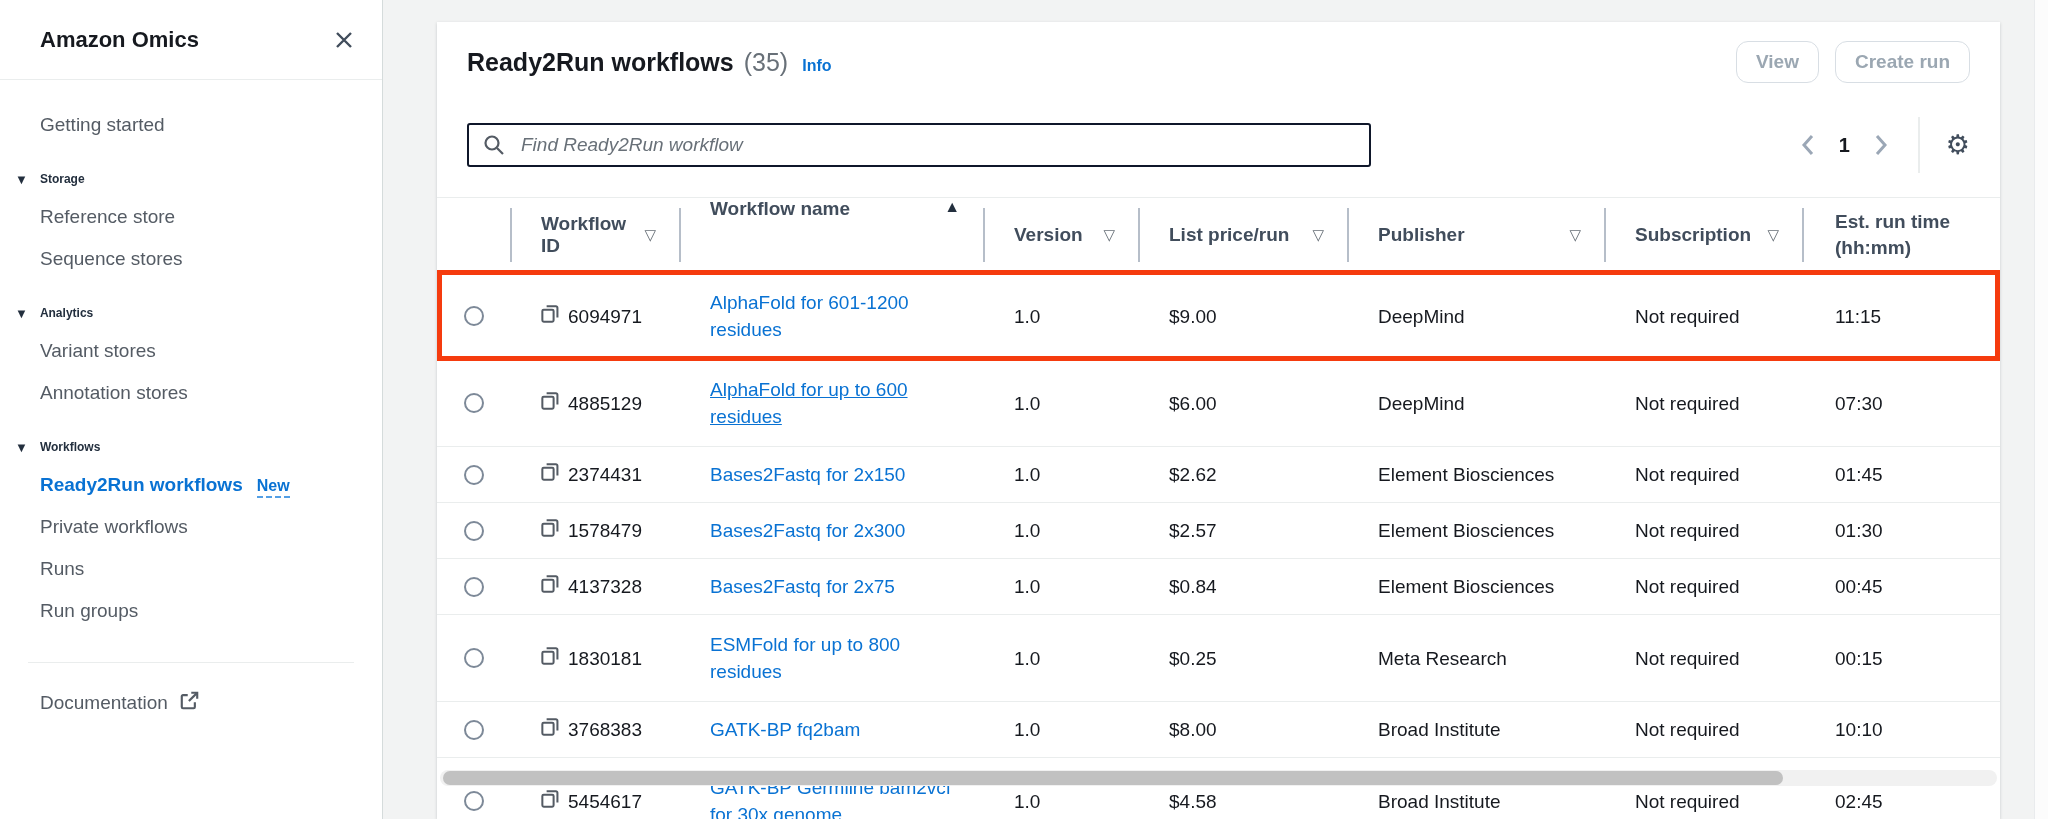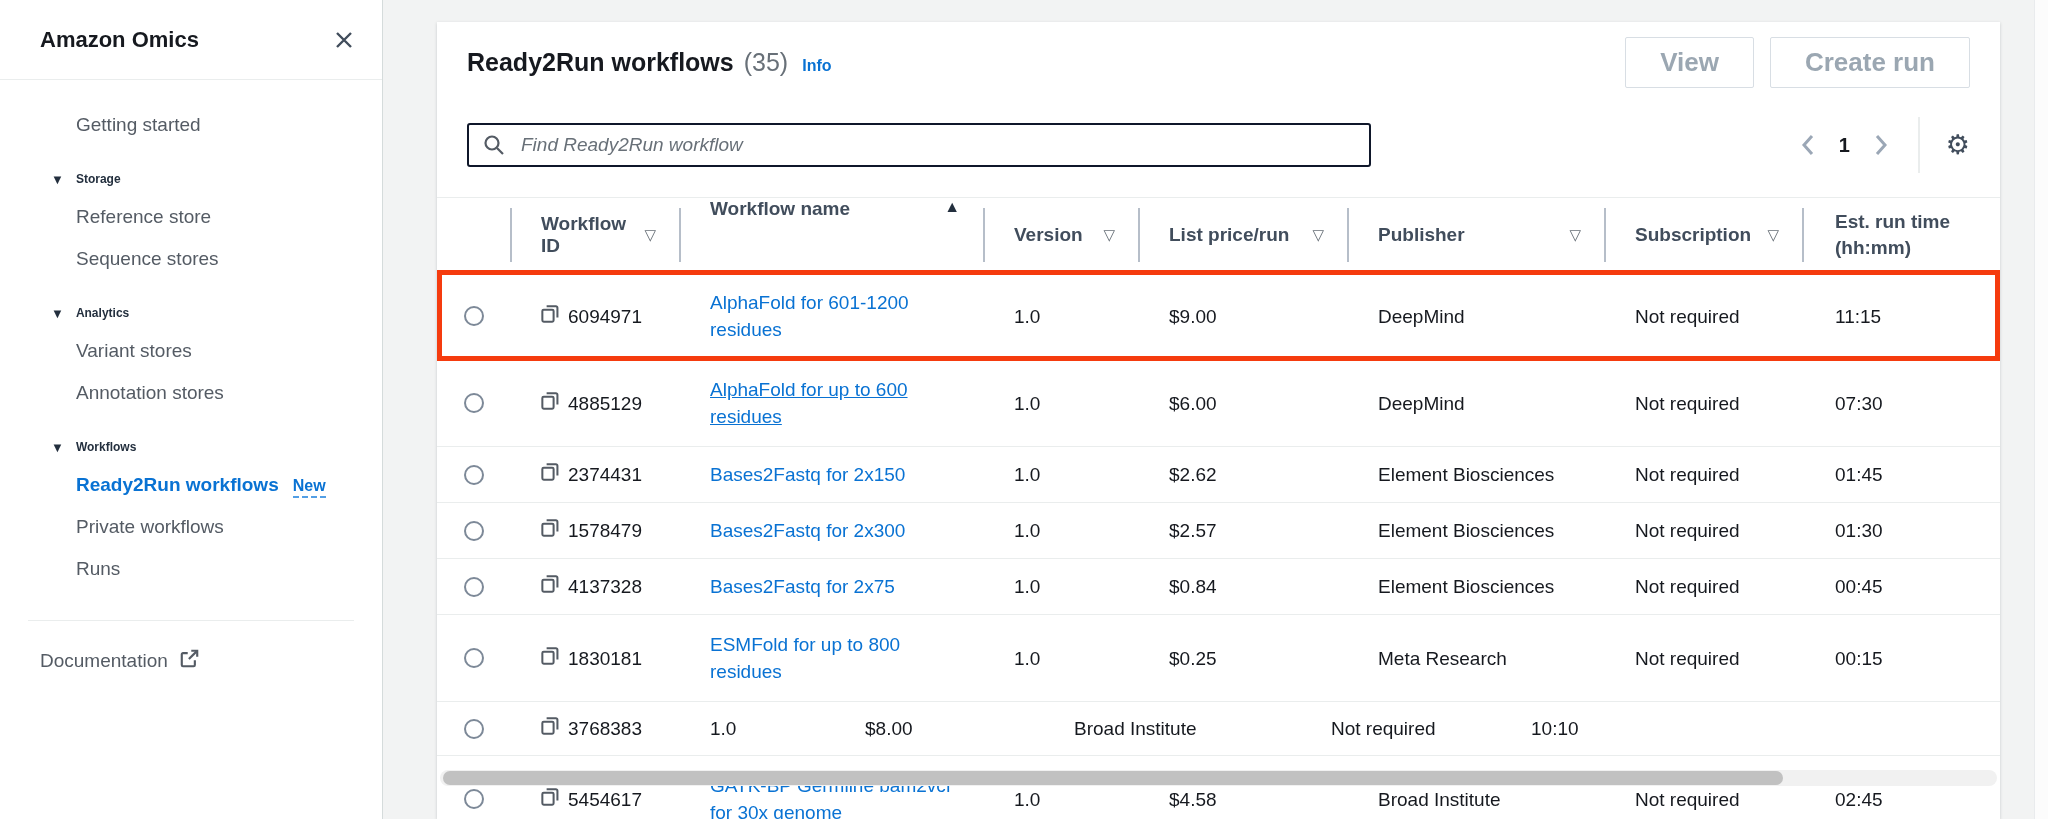--- a/index.html
+++ b/index.html
@@ -9,41 +9,41 @@
   *{box-sizing:border-box;margin:0;padding:0;}
   html,body{width:2048px;height:819px;overflow:hidden;}
   body{font-family:"Liberation Sans","DejaVu Sans",sans-serif;background:var(--pagebg);color:var(--dark);}
   .canvas{position:relative;width:2048px;height:819px;overflow:hidden;}
 
   
   .sidebar{position:absolute;left:0;top:0;width:383px;height:819px;background:#fff;border-right:1px solid #d5dbdb;}
   .side-head{height:80px;display:flex;align-items:center;justify-content:space-between;padding:0 28px 0 40px;border-bottom:1px solid var(--divider);}
   .side-title{font-size:22px;font-weight:bold;color:var(--dark);}
   .close-btn{background:none;border:none;cursor:pointer;display:flex;align-items:center;}
-  .side-nav{padding-top:24px;margin-left:36px;}
+  .side-nav{padding-top:24px;}
   .side-link{display:block;font-size:19px;color:#545b64;padding:10px 0 10px 40px;text-decoration:none;cursor:pointer;}
   .side-section{margin-top:16px;}
   .side-section-head{display:flex;align-items:center;gap:12px;padding:10px 0 10px 15px;cursor:pointer;}
   .tri{font-size:13px;color:#232f3e;line-height:1;}
   .side-section-label{font-size:12px;font-weight:bold;color:#232f3e;}
   .side-item{display:block;font-size:19px;color:#545b64;padding:10px 0 10px 40px;text-decoration:none;cursor:pointer;}
   .side-item.active{color:var(--blue);font-weight:bold;}
   .new-badge{color:var(--blue);font-size:16px;font-weight:bold;margin-left:14px;border-bottom:2px dashed #539fe5;padding-bottom:2px;}
   .side-divider{height:1px;background:var(--divider);margin:30px 28px 0 28px;}
   .doc-link{display:flex;align-items:center;gap:12px;font-size:19px;color:#545b64;padding:28px 0 0 40px;text-decoration:none;cursor:pointer;}
 
   
   .card{position:absolute;left:437px;top:22px;width:1563px;height:797px;background:#fff;box-shadow:0 1px 3px rgba(0,28,36,.18);}
   .card-header{display:flex;align-items:center;justify-content:space-between;padding:12px 30px 4px 30px;height:72px;}
   .title-wrap{display:flex;align-items:baseline;gap:10px;}
   .page-title{font-size:25px;font-weight:bold;color:var(--dark);}
   .count{font-size:25px;font-weight:normal;color:var(--muted);}
   .info-link{font-size:16px;font-weight:bold;color:var(--blue);text-decoration:none;margin-left:4px;cursor:pointer;}
   .actions{display:flex;gap:16px;}
-  .btn{font-family:inherit;font-size:26px;font-weight:bold;color:var(--disabled);background:#fff;border:1px solid #d8dee4;border-radius:2px;padding:9px 34px;cursor:not-allowed;}
+  .btn{font-family:inherit;font-size:19px;font-weight:bold;color:var(--disabled);background:#fff;border:1px solid #d8dee4;border-radius:12px;padding:9px 19px;cursor:not-allowed;}
   .toolbar{display:flex;align-items:center;justify-content:space-between;padding:23px 30px 24px 30px;}
   .search{position:relative;width:904px;height:44px;}
   .search input{width:100%;height:100%;border:2px solid #0f172a;border-radius:3px;font-family:inherit;font-size:19px;padding:0 16px 0 52px;color:var(--dark);outline:none;}
   .search input::placeholder{font-style:italic;color:var(--muted);}
   .search .mag{position:absolute;left:16px;top:11px;}
   .pager{display:flex;align-items:center;gap:20px;height:56px;}
   .chev{display:flex;align-items:center;cursor:pointer;padding:4px;}
   .page-num{font-size:20px;font-weight:bold;color:var(--dark);}
   .vdiv{width:2px;height:56px;background:var(--divider);margin:0 6px;}
   .gear{font-size:27px;color:var(--head);cursor:pointer;line-height:1;}
@@ -113,20 +113,21 @@
           <a class="side-item"><span>Annotation stores</span></a>
         </div>
         <div class="side-section">
           <div class="side-section-head">
             <span class="tri">▼</span>
             <span class="side-section-label">Workflows</span>
           </div>
           <a class="side-item active"><span>Ready2Run workflows</span><span class="new-badge">New</span></a>
           <a class="side-item"><span>Private workflows</span></a>
           <a class="side-item"><span>Runs</span></a>
+          <a class="side-item"><span>Run groups</span></a>
         </div>
       </nav>
     <div class="side-divider"></div>
     <a class="doc-link">
       <span>Documentation</span>
       <span>
         <svg width="19" height="19" viewBox="0 0 16 16">
             <path d="M12.5 9.5 v4 a1 1 0 0 1 -1 1 h-9 a1 1 0 0 1 -1 -1 v-9 a1 1 0 0 1 1 -1 h4" fill="none" stroke="#545b64" stroke-width="1.8"></path>
             <path d="M9.5 1.5 h5 v5" fill="none" stroke="#545b64" stroke-width="1.8"></path>
             <path d="M14 2 L7.5 8.5" fill="none" stroke="#545b64" stroke-width="1.8"></path>
@@ -354,20 +355,23 @@
           </div>
           <div class="cell c1">
             <span class="idwrap">
               <span><svg width="18" height="18" viewBox="0 0 16 16">
                   <rect x="1.2" y="4.2" width="10" height="10.6" rx="1.2" fill="#fff" stroke="#545b64" stroke-width="1.8"></rect>
                   <path d="M5 1.2 h8.3 a1.3 1.3 0 0 1 1.3 1.3 V11" fill="none" stroke="#545b64" stroke-width="1.8"></path>
                 </svg></span>
               <span>3768383</span>
             </span>
           </div>
+          <div class="cell c2">
+            <a class="wf-link">GATK-BP fq2bam</a>
+          </div>
           <div class="cell c3">1.0</div>
           <div class="cell c4">$8.00</div>
           <div class="cell c5">Broad Institute</div>
           <div class="cell c6">Not required</div>
           <div class="cell c7">10:10</div>
         </div>
         <div class="row tall">
           <div class="cell c0">
             <span class="radio"></span>
           </div>

